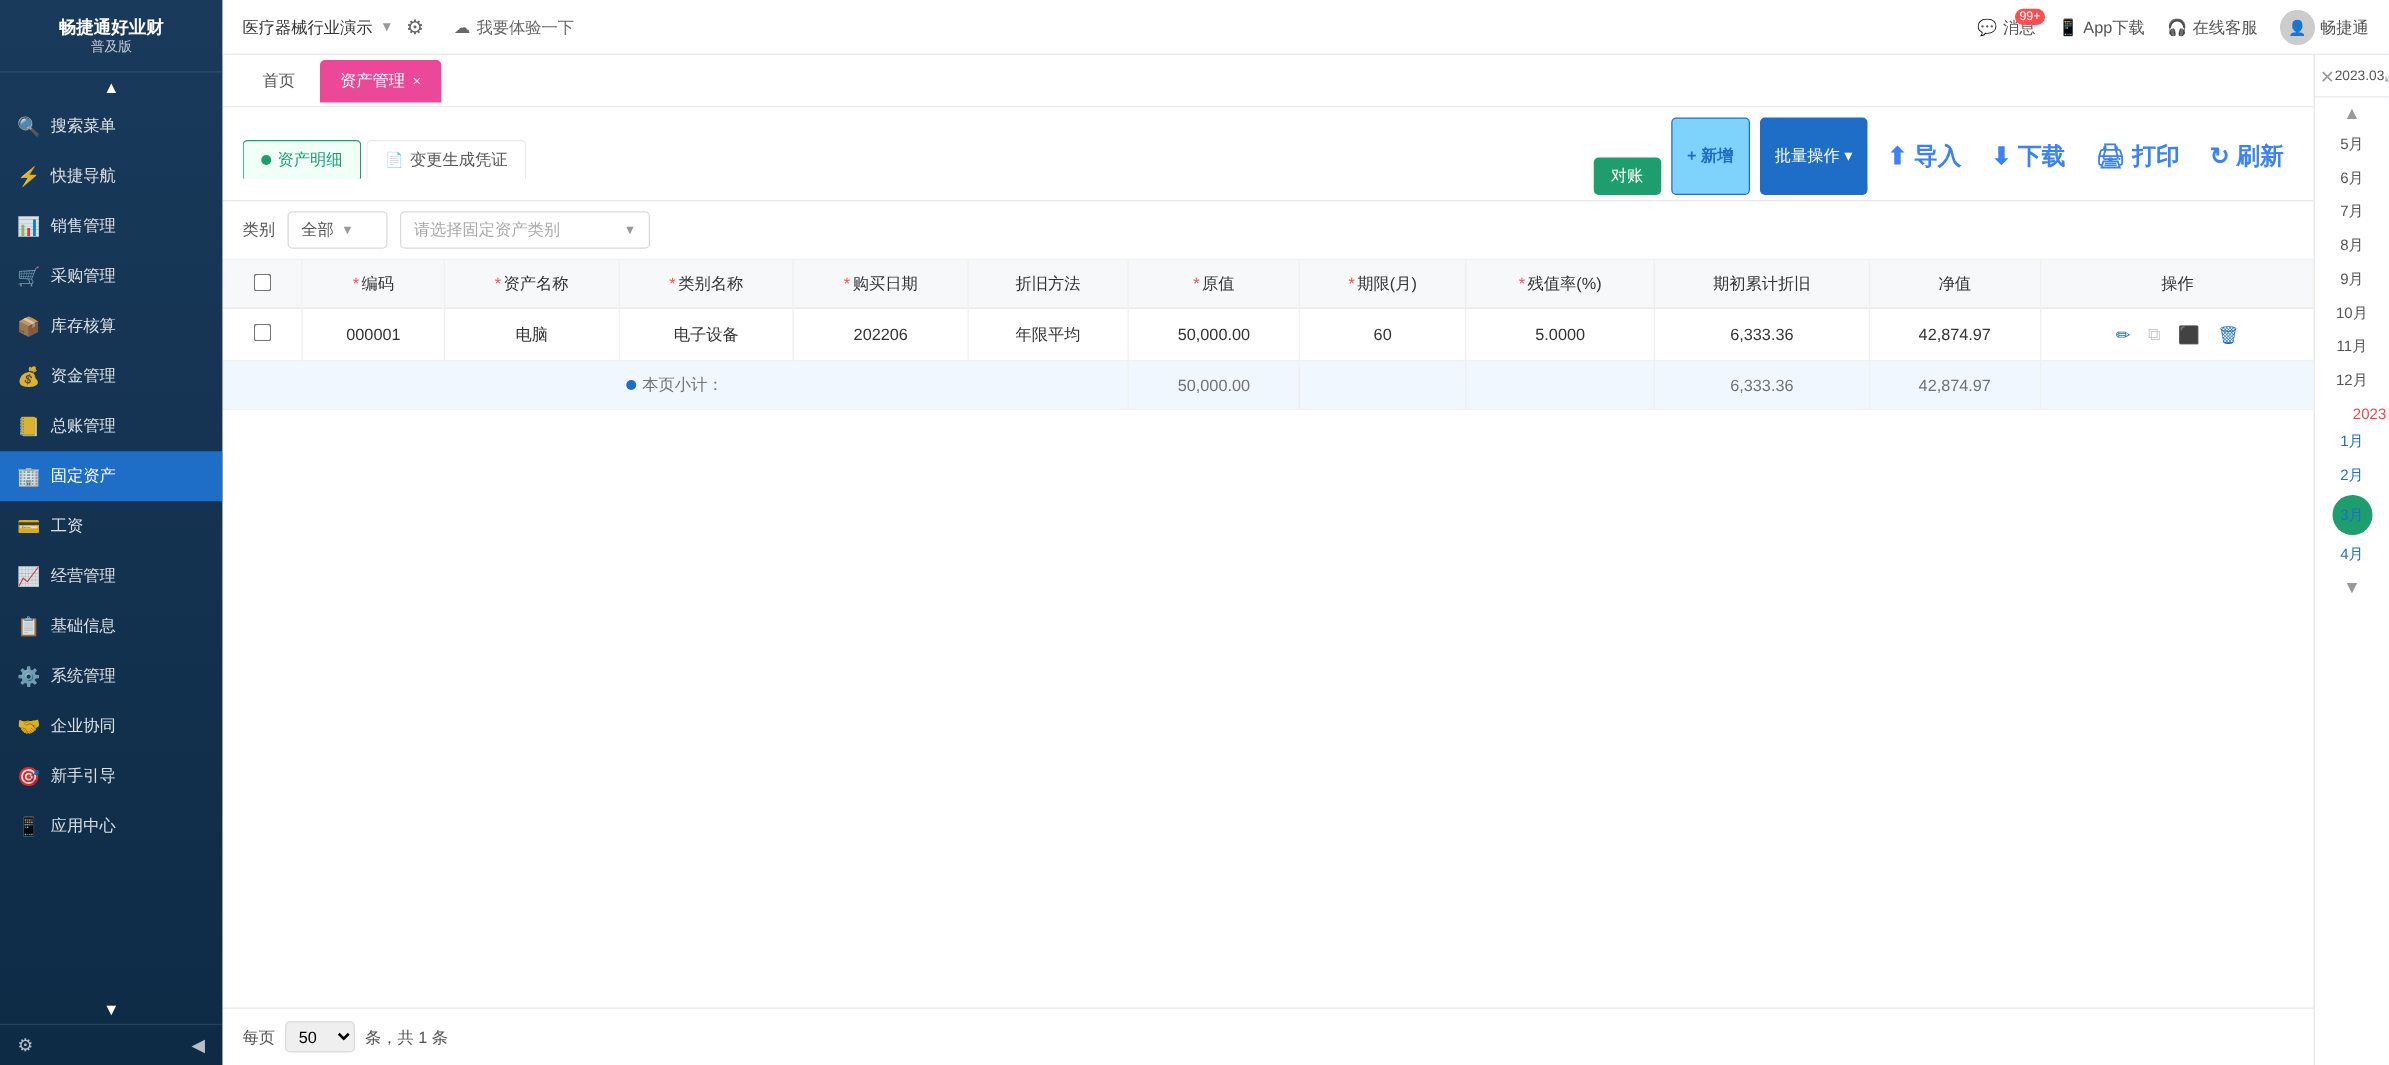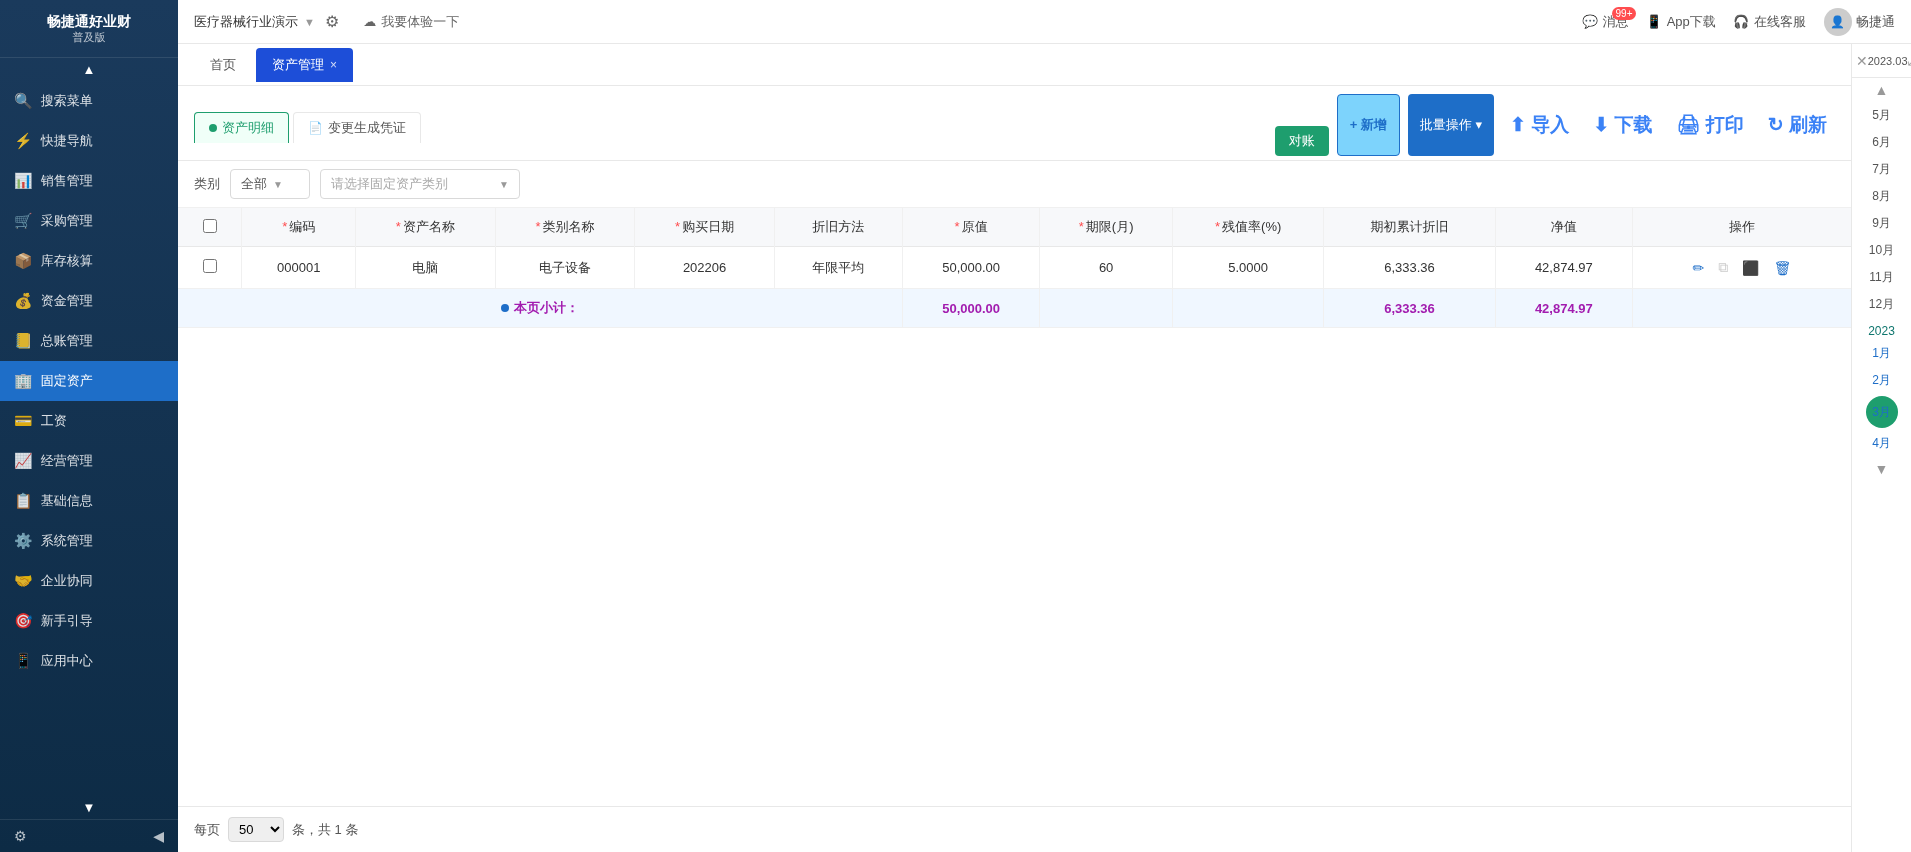--- a/index.html
+++ b/index.html
@@ -176,21 +176,21 @@
       gap: 4px;
     }
     .tab-item {
       padding: 8px 16px;
       cursor: pointer;
       color: #555;
       font-size: 13px;
       border-radius: 4px 4px 0 0;
     }
     .tab-item.active {
-      background: #1d4ed8;
+      background: #ec4899;
       color: #fff;
       display: flex;
       align-items: center;
       gap: 6px;
     }
     .tab-close { cursor: pointer; font-size: 12px; opacity: 0.8; }
 
     
     .main-panel {
       flex: 1;
@@ -349,22 +349,22 @@
     }
     tbody td {
       padding: 10px 12px;
       text-align: center;
       color: #333;
       border-right: 1px solid #f0f0f0;
     }
     tbody td:last-child { border-right: none; }
     .subtotal-row td {
       background: #f0f7ff;
-      color: #a21caf;
-      font-weight: 700;
+      color: #737373;
+      font-weight: 400;
     }
     .subtotal-label {
       display: flex;
       align-items: center;
       gap: 5px;
       justify-content: center;
     }
     .subtotal-dot {
       width: 8px; height: 8px;
       border-radius: 50%;
@@ -428,26 +428,26 @@
     .rs-expand-btn { cursor: pointer; color: #999; font-size: 14px; }
     .calendar-section {
       font-size: 12px;
       flex: 1;
       overflow-y: auto;
     }
     .calendar-section::-webkit-scrollbar { width: 3px; }
     .calendar-section::-webkit-scrollbar-thumb { background: #ccc; }
     .cal-year {
       text-align: center;
-      color: #0f766e;
+      color: #ef4444;
       padding: 6px 2px 2px;
       font-size: 12px;
       display: flex;
       align-items: center;
-      justify-content: center;
+      justify-content: flex-end;
       gap: 2px;
     }
     .cal-month {
       display: flex;
       align-items: center;
       justify-content: center;
       padding: 5px 0;
       cursor: pointer;
       color: #555;
       font-size: 12px;

